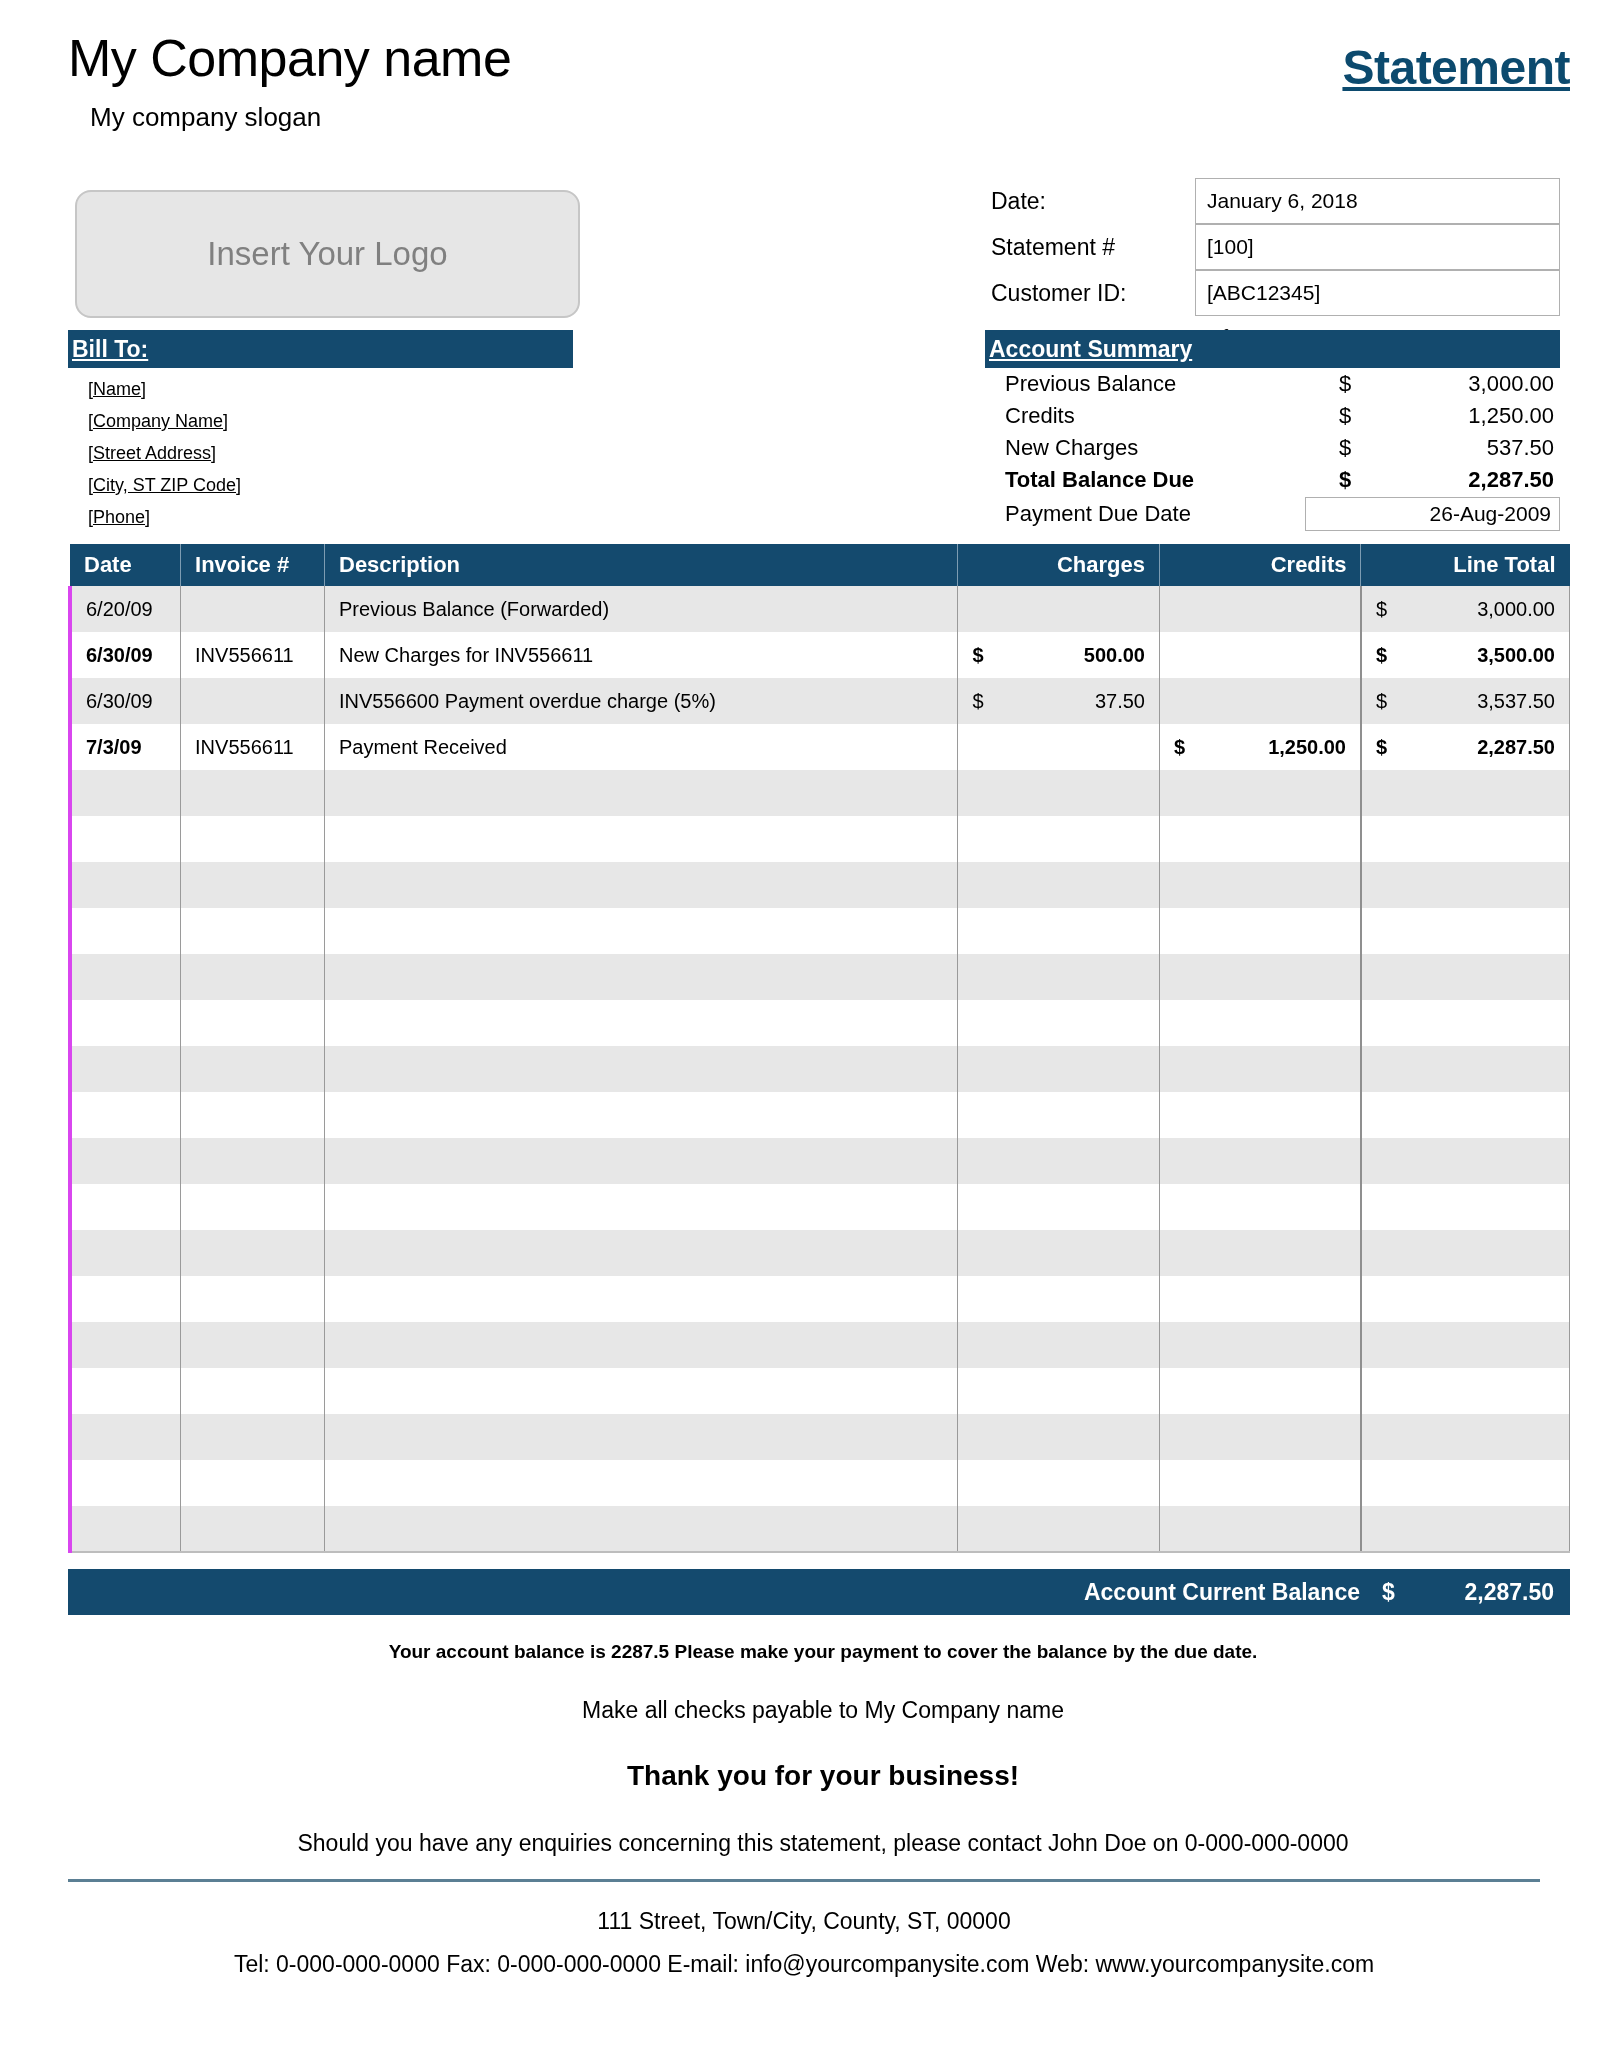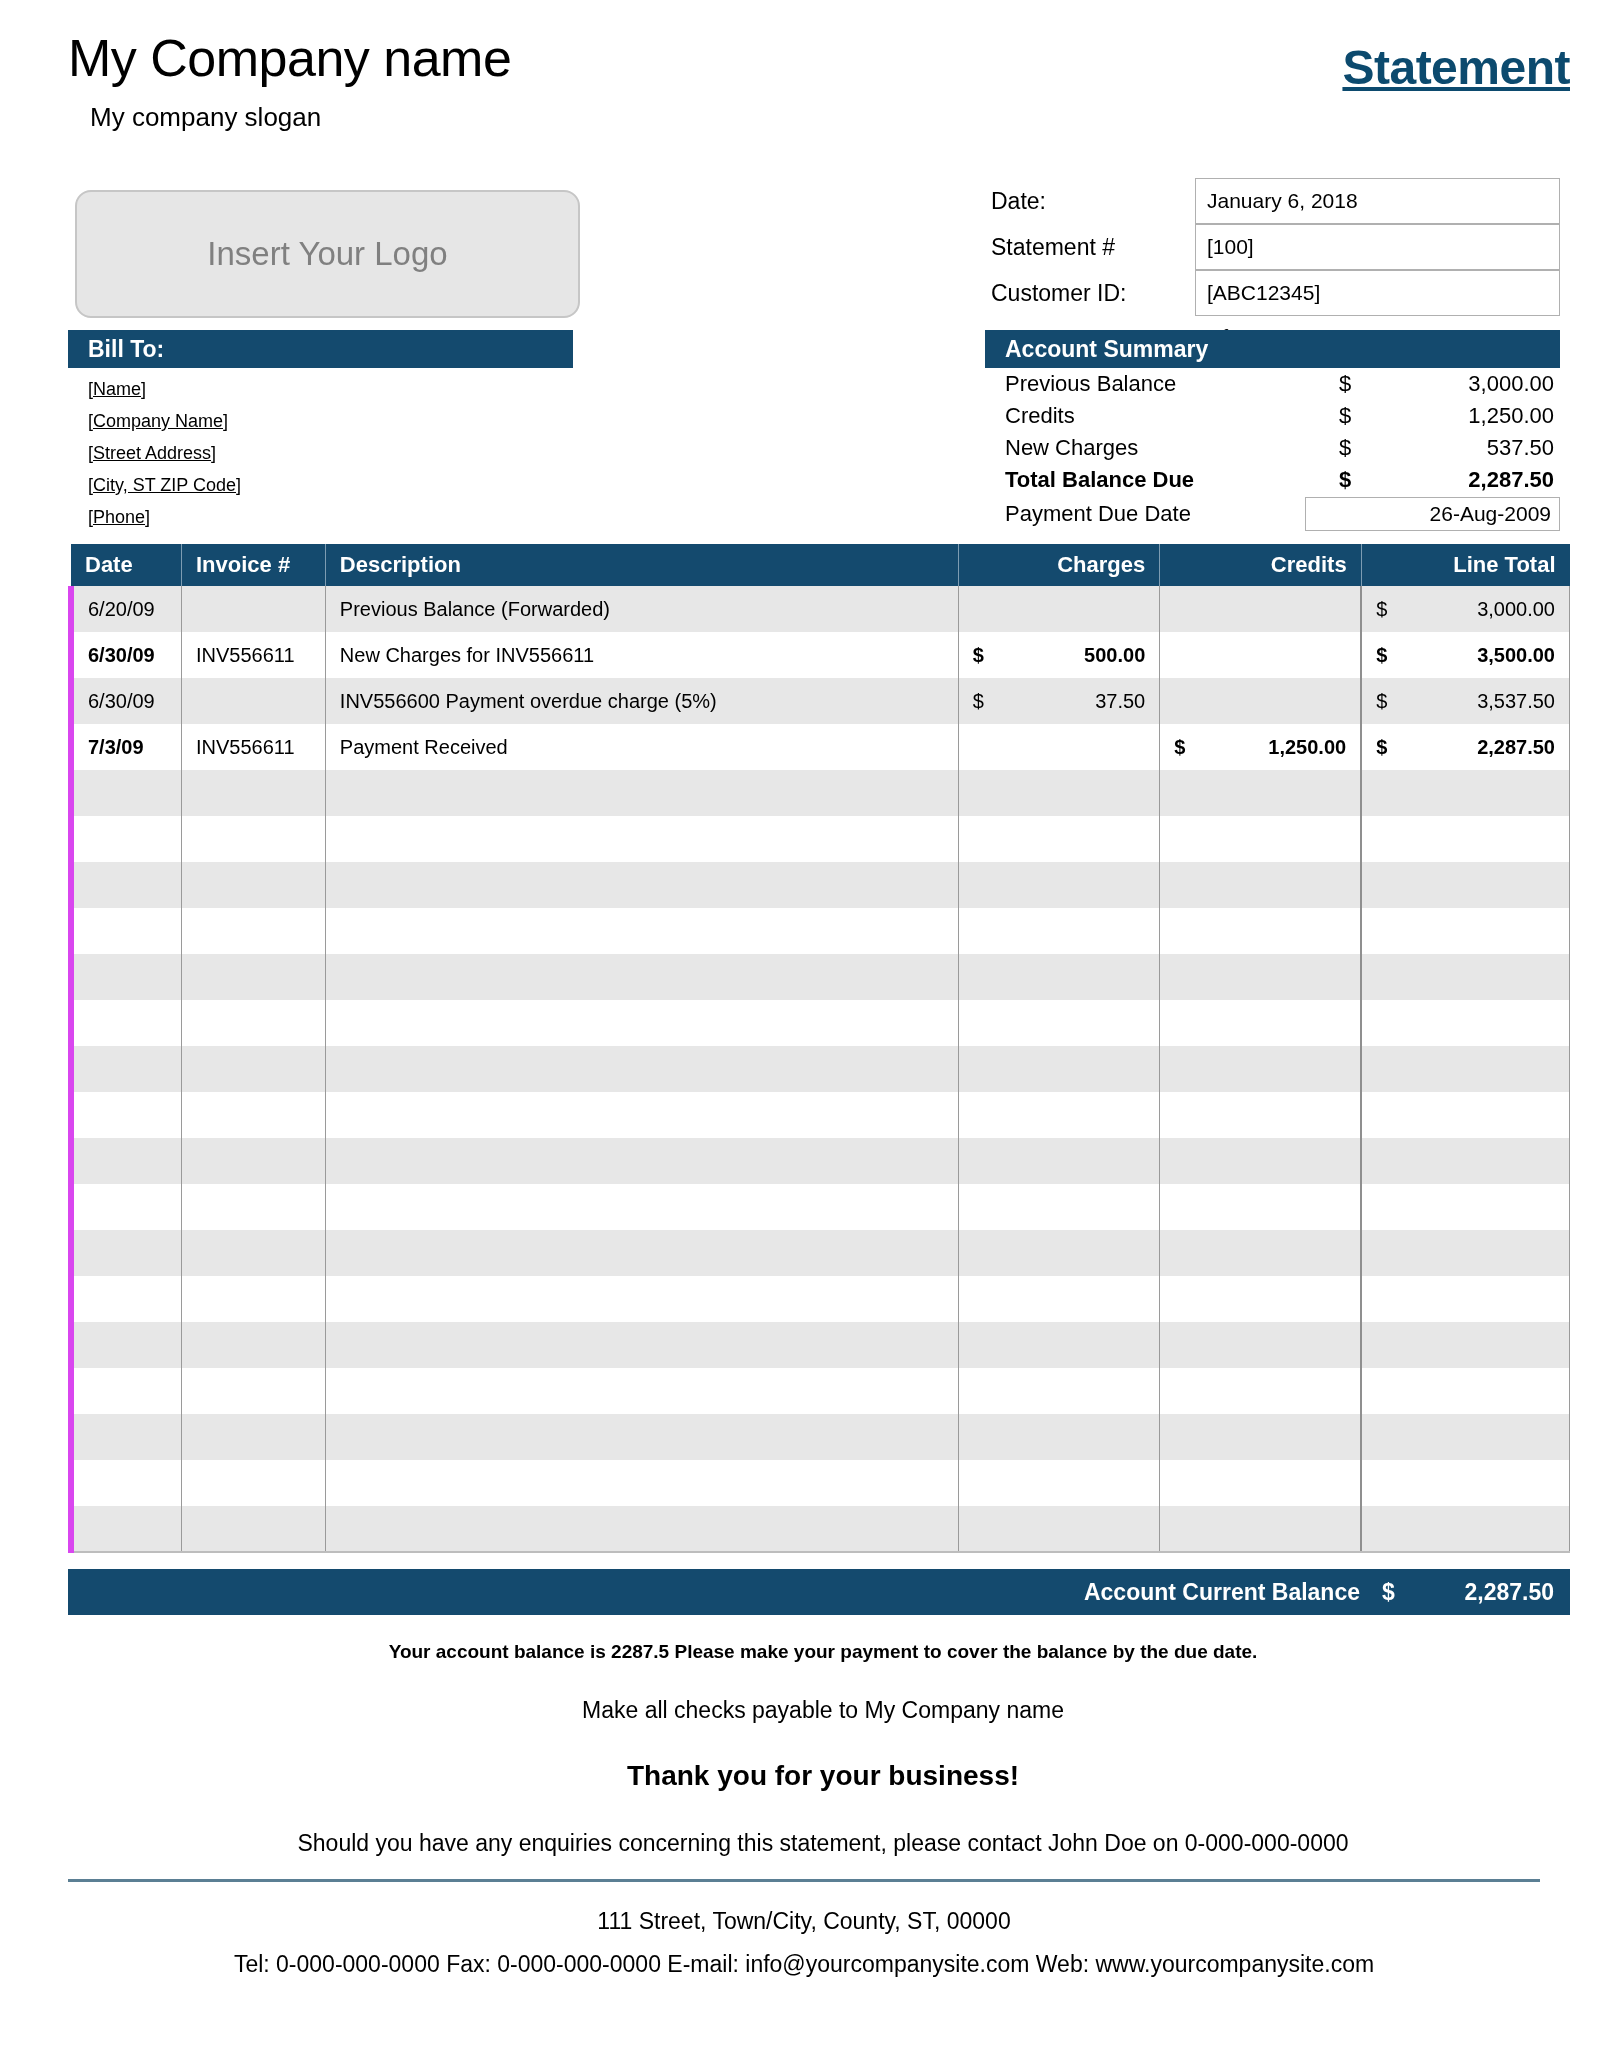--- a/index.html
+++ b/index.html
@@ -109,21 +109,22 @@
     height: 200px;
   }
   .sec-head {
     background: #144a6e;
     color: #ffffff;
     font-size: 23px;
     font-weight: bold;
     height: 38px;
     display: flex;
     align-items: center;
-    padding-left: 20px;
+    padding-left: 4px;
+    text-decoration: underline;
   }
   .billto {
     position: absolute;
     left: 68px;
     top: 0;
     width: 505px;
   }
   .billto-lines { padding-top: 5px; }
   .billto-lines div {
     font-size: 18px;
@@ -186,21 +187,21 @@
   table.lines th.num { text-align: right; }
   table.lines td {
     height: 46px;
     font-size: 20px;
     padding: 0 14px;
     border-right: 1px solid #9a9a9a;
     border-bottom: none;
     vertical-align: middle;
     white-space: nowrap;
   }
-  table.lines tr td:first-child { border-left: 6px solid #d946ef; }
+  table.lines tr td:first-child { border-left: 4px solid #d946ef; }
   table.lines tr td:last-child { border-right: 1px solid #9a9a9a; }
   table.lines tbody tr:nth-child(odd) td { background: #e7e7e7; }
   table.lines tbody tr:nth-child(even) td { background: #ffffff; }
   table.lines tbody tr:last-child td { border-bottom: 2px solid #bdbdbd; }
   td.c-date { text-align: left; }
   td.c-inv  { text-align: left; font-weight: normal; }
   td.c-desc { text-align: left; }
   td.c-money {
     text-align: right;
     position: relative;

